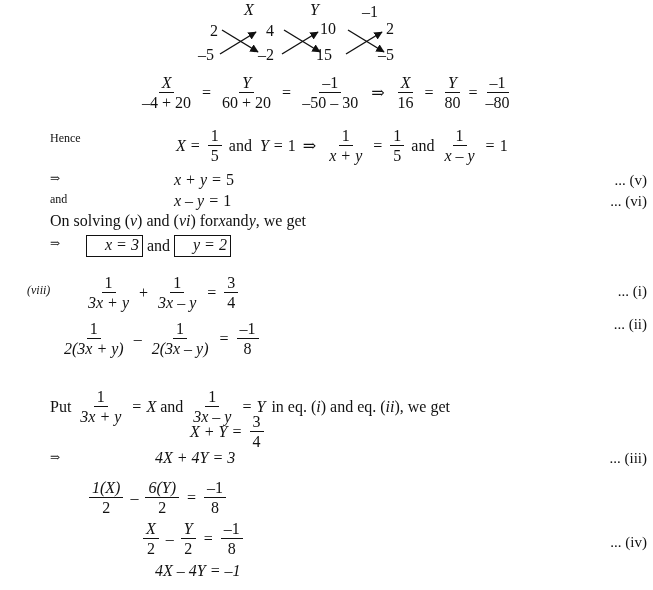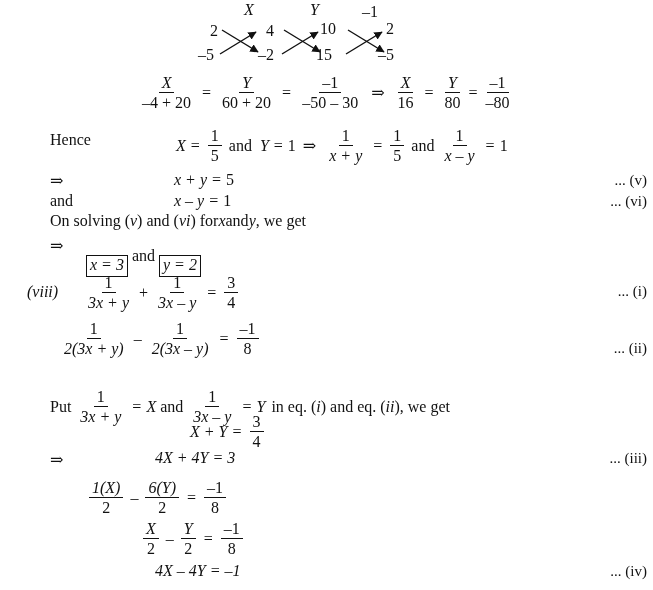--- a/index.html
+++ b/index.html
@@ -52,36 +52,35 @@
     display: block;
     text-align: center;
   }
 
   .op { margin: 0 4px; }
   .eq { margin: 0 5px; }
   .gap-sm { display: inline-block; width: 6px; }
 
   .boxed {
     border: 1.1px solid #111;
-    padding: 0px 3px 1px 3px;
+    padding: 0px 3px 1px 18px;
     display: inline-block;
     line-height: 1.18;
-    margin-top: 20px;
   }
 
   .eqlabel {
     position: absolute;
     right: 6px;
     font-size: 15px;
     white-space: nowrap;
   }
 
   .lbl-left {
     position: absolute;
-    font-size: 16px;
+    font-size: 12px;
     white-space: nowrap;
   }
 
   
   #cross-diagram {
     position: absolute;
     left: 196px;
     top: 2px;
     width: 250px;
     height: 70px;
@@ -268,21 +267,21 @@
     <span class="frac">
       <span class="num txt">1</span>
       <span class="den it">2(3x – y)</span>
     </span>
     <span class="eq">=</span>
     <span class="frac">
       <span class="num txt">–1</span>
       <span class="den txt">8</span>
     </span>
   </div>
-  <div class="eqlabel" style="top:340px;">... (ii)</div>
+  <div class="eqlabel" style="top:316px;">... (ii)</div>
 
   <div class="mathline" style="left:50px; top:388px;align-items:center;">
     <span>Put</span>
     <span class="frac" style="margin-left:6px;">
       <span class="num txt">1</span>
       <span class="den it">3x + y</span>
     </span>
     <span class="eq">=</span>
     <span class="it">X</span>
     <span class="op">and</span>
@@ -345,15 +344,15 @@
     <span class="eq">=</span>
     <span class="frac">
       <span class="num txt">–1</span>
       <span class="den txt">8</span>
     </span>
   </div>
 
   <div class="mathline" style="left:155px; top:563px;">
     <span class="it">4X – 4Y = –1</span>
   </div>
-  <div class="eqlabel" style="top:563px;margin-left:23px;">... (iv)</div>
+  <div class="eqlabel" style="top:534px;margin-left:23px;">... (iv)</div>
 
 </div>
 
 </body></html>

